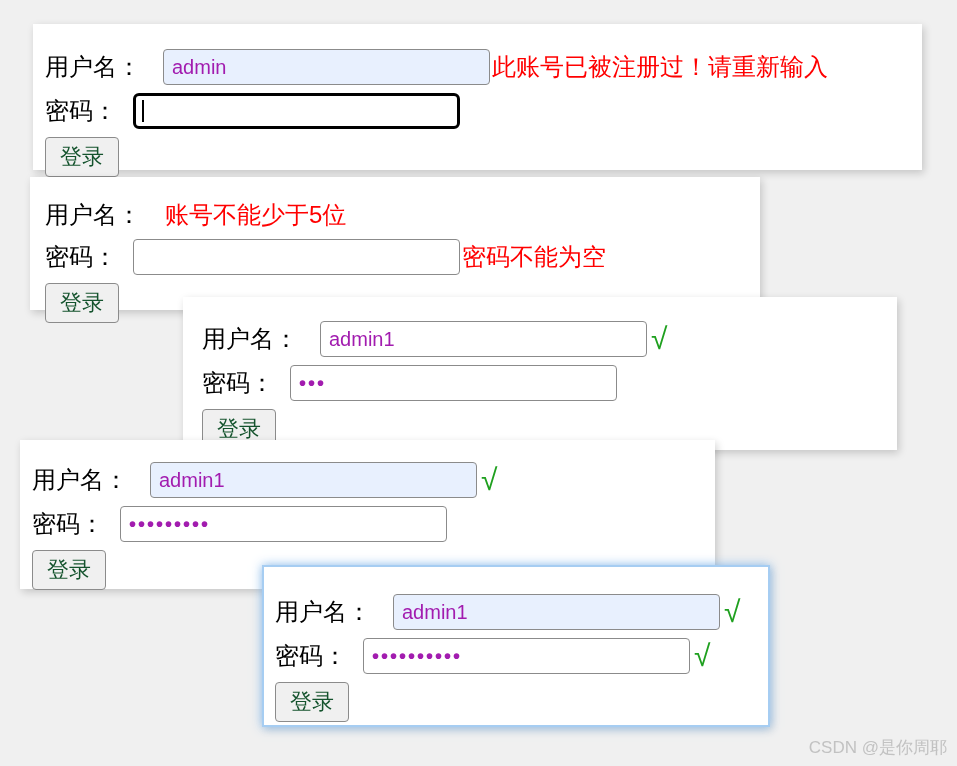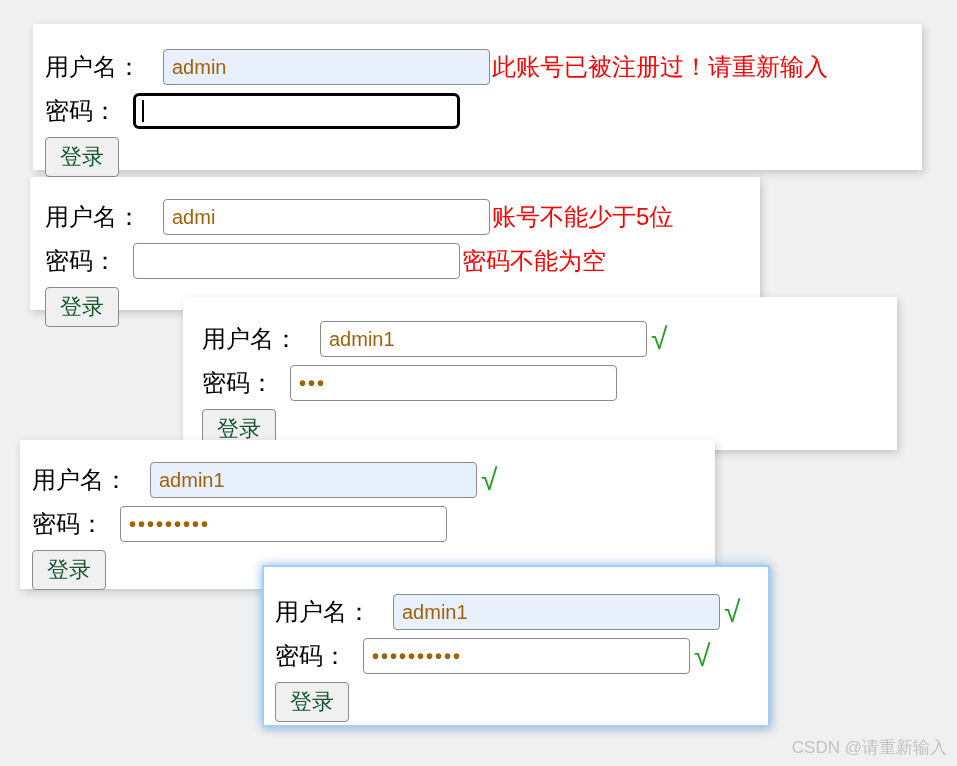--- a/index.html
+++ b/index.html
@@ -22,21 +22,21 @@
     border:2px solid #a6cdf2;padding-left:11px;padding-top:19px;
     box-shadow:0 0 10px rgba(130,185,240,0.9),2px 3px 8px rgba(0,0,0,0.12);
   }
   .row{display:flex;align-items:center;margin-bottom:8px;margin-top:8px;}
   .lbl{font-size:24px;color:#000;white-space:nowrap;flex:0 0 auto;}
   .lbl-user{width:118px;}
   .lbl-pass{width:88px;}
   .txt{
     width:327px;height:36px;box-sizing:border-box;flex:0 0 auto;
     border:1px solid #8b8b8b;border-radius:4px;background:#fff;
-    font-size:20px;color:#a16207;padding:2px 8px;outline:none;
+    font-size:20px;color:#a21caf;padding:2px 8px;outline:none;
     font-family:"Liberation Sans","DejaVu Sans",sans-serif;
   }
   .autofill{background:#e8f0fe;}
   .pwdots{font-size:20px;font-weight:bold;letter-spacing:2px;}
   .focused{border:3px solid #000;border-radius:6px;}
   .pw-wrap{position:relative;display:inline-flex;flex:0 0 auto;}
   .caret{position:absolute;left:9px;top:7px;width:2px;height:22px;background:#000;}
   .msg{font-size:24px;color:#ff0000;white-space:nowrap;line-height:1;margin-left:2px;text-align:center;}
   .ok{color:#1fa01f;font-size:30px;margin-left:4px;}
   .login{
@@ -67,21 +67,20 @@
     </span>
   </div>
   <div class="row btn-row">
     <button class="login">登录</button>
   </div>
 </div>
 
 <div class="panel" id="p2">
   <div class="row">
     <span class="lbl lbl-user">用户名：</span>
-    <input class="txt" type="text" value="admi" style="">
     <span class="msg">账号不能少于5位</span>
   </div>
   <div class="row">
     <span class="lbl lbl-pass">密码：</span>
     <input class="txt" type="text" value="" style="">
     <span class="msg">密码不能为空</span>
   </div>
   <div class="row btn-row">
     <button class="login">登录</button>
   </div>
@@ -126,13 +125,13 @@
   <div class="row">
     <span class="lbl lbl-pass">密码：</span>
     <input class="txt pwdots" type="text" value="••••••••••" style="">
     <span class="msg ok">√</span>
   </div>
   <div class="row btn-row">
     <button class="login">登录</button>
   </div>
 </div>
 
-<div class="watermark">CSDN @请重新输入</div>
+<div class="watermark">CSDN @是你周耶</div>
 
 </body></html>

